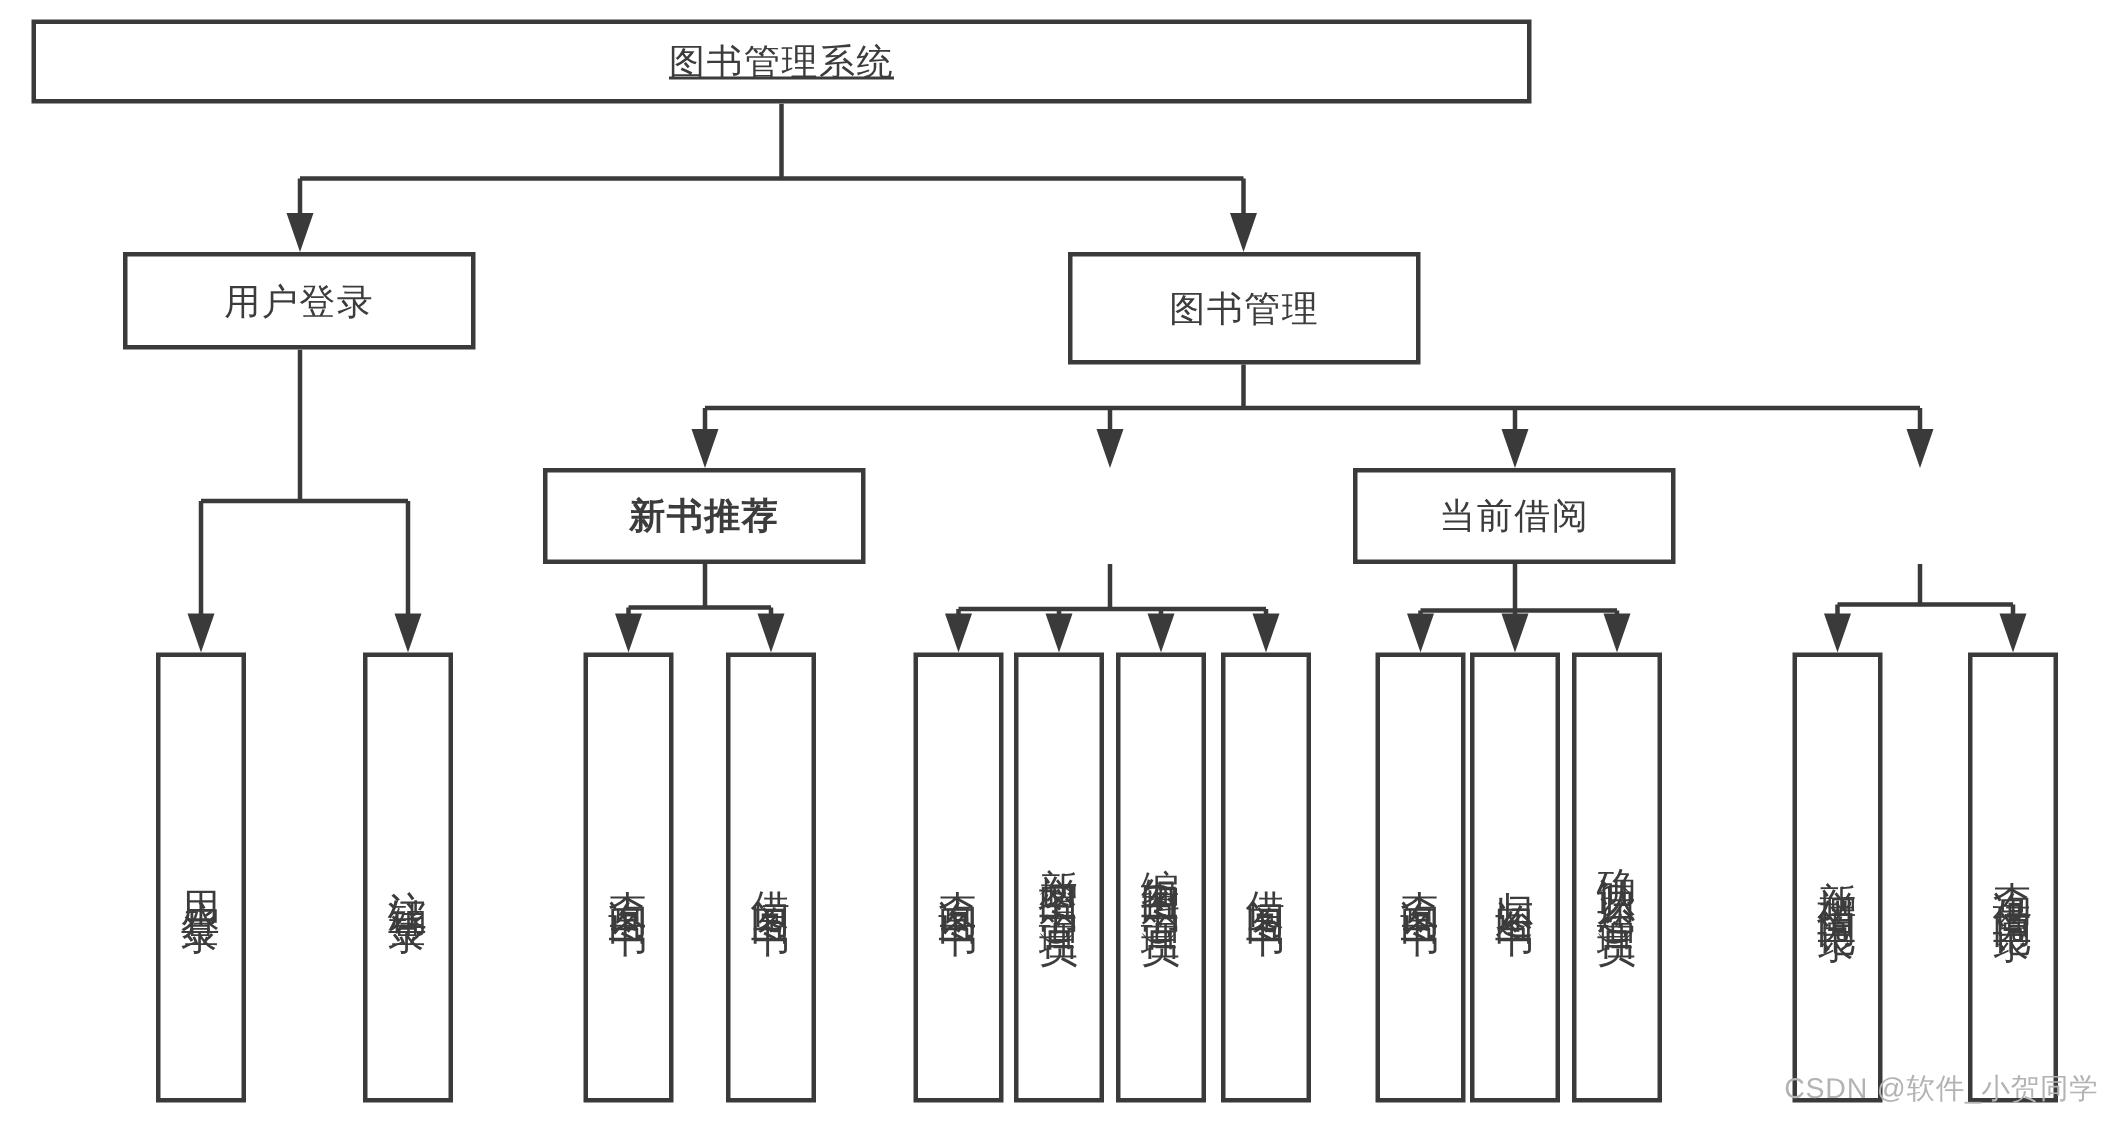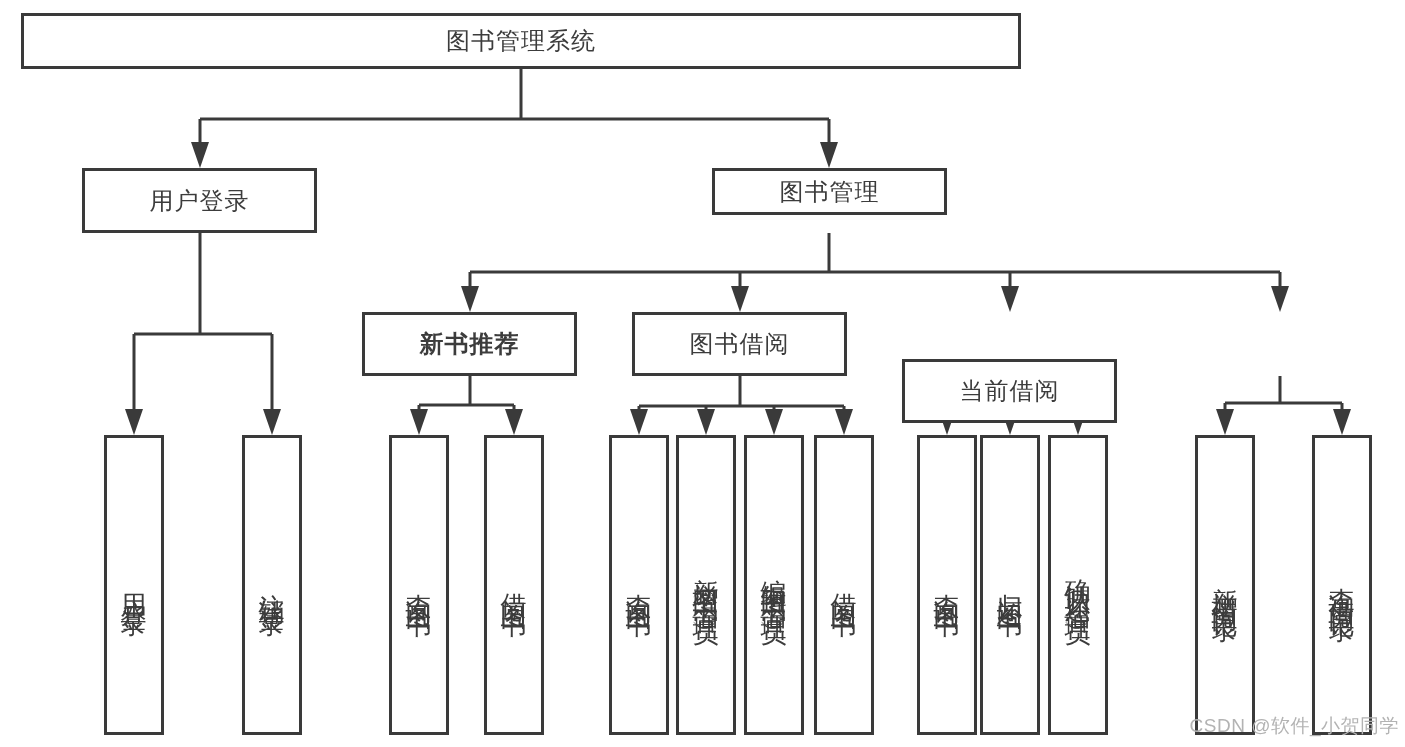--- a/index.html
+++ b/index.html
@@ -68,28 +68,27 @@
       <polygon class="ahead" points="765,409 783,409 774,435"></polygon>
       <polygon class="ahead" points="835,409 853,409 844,435"></polygon>
       <polygon class="ahead" points="938,409 956,409 947,435"></polygon>
       <polygon class="ahead" points="1001,409 1019,409 1010,435"></polygon>
       <polygon class="ahead" points="1069,409 1087,409 1078,435"></polygon>
       <polygon class="ahead" points="1216,409 1234,409 1225,435"></polygon>
       <polygon class="ahead" points="1333,409 1351,409 1342,435"></polygon>
     </g>
   </svg>
 
-  <div class="node" style="left:21px;top:13px;width:1000px;height:56px;">图书管理系统</div>
+  <div class="node" style="left:21px;top:13px;width:1000px;height:56px;text-decoration:underline;">图书管理系统</div>
 
   <div class="node" style="left:82px;top:168px;width:235px;height:65px;">用户登录</div>
-  <div class="node" style="left:712px;top:168px;width:235px;height:47px;">图书管理</div>
+  <div class="node" style="left:712px;top:168px;width:235px;height:75px;">图书管理</div>
 
   <div class="node" style="left:362px;top:312px;width:215px;height:64px;font-weight:bold;">新书推荐</div>
-  <div class="node" style="left:632px;top:312px;width:215px;height:64px;">图书借阅</div>
-  <div class="node" style="left:902px;top:312px;width:215px;height:64px;margin-top:47px;">当前借阅</div>
+  <div class="node" style="left:902px;top:312px;width:215px;height:64px;">当前借阅</div>
 
   <div class="leaf" style="left:104px;top:435px;width:60px;height:300px;">
     <span class="vtext">用户登录</span>
   </div>
   <div class="leaf" style="left:242px;top:435px;width:60px;height:300px;">
     <span class="vtext">注销登录</span>
   </div>
 
   <div class="leaf" style="left:389px;top:435px;width:60px;height:300px;">
     <span class="vtext">查询图书</span>

